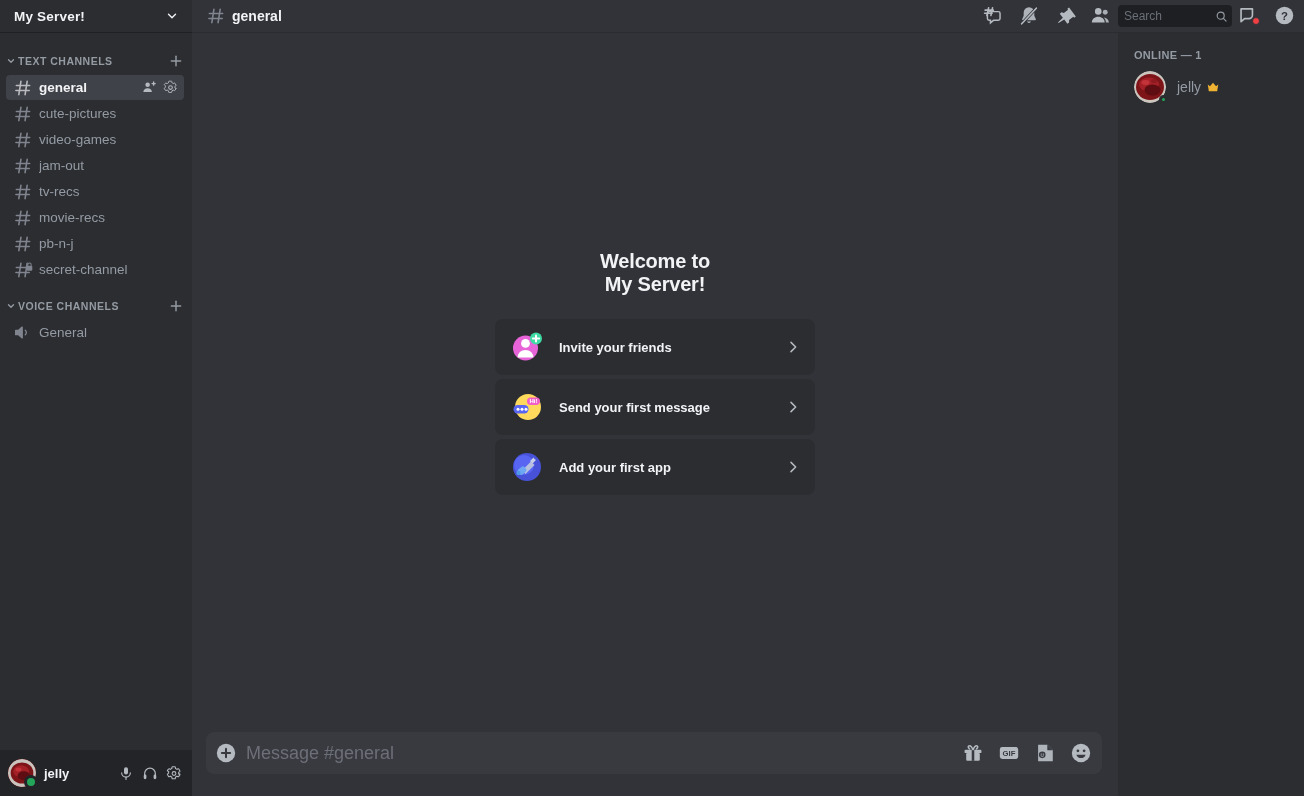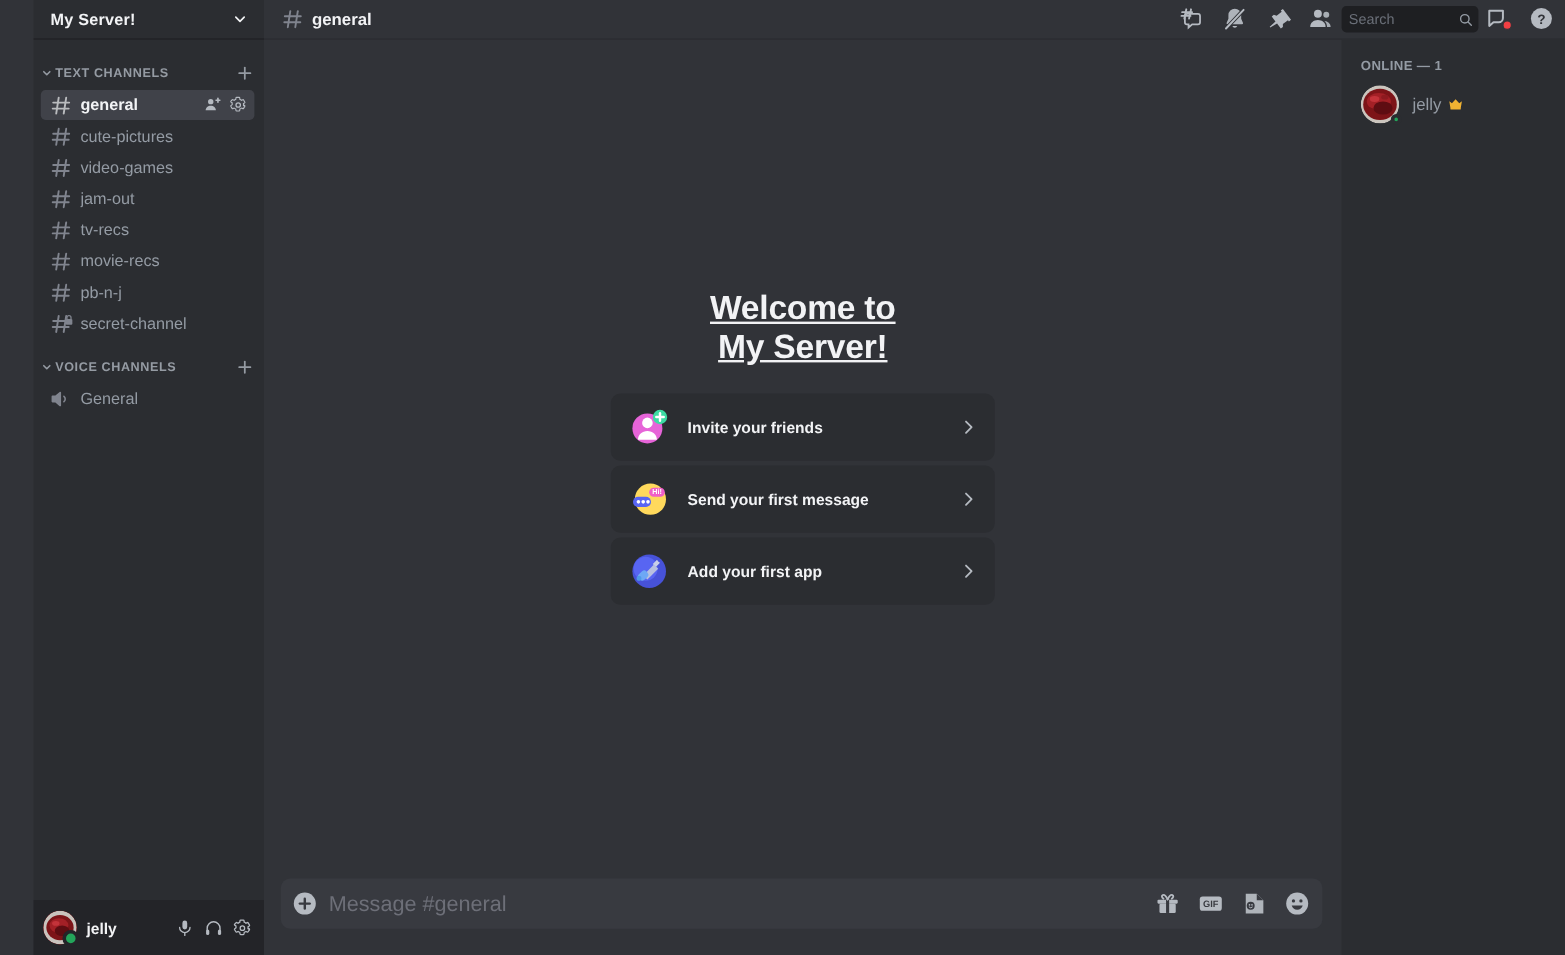--- a/index.html
+++ b/index.html
@@ -3,21 +3,21 @@
 <meta charset="utf-8">
 <style>
   * { box-sizing: border-box; margin: 0; padding: 0; }
   html, body {
     width: 1304px; height: 796px;
     background: #313338;
     font-family: "Liberation Sans", sans-serif;
     overflow: hidden;
     -webkit-font-smoothing: antialiased;
   }
-  .app { display: flex; width: 1304px; height: 796px; padding-left: 28px; }
+  .app { display: flex; width: 1304px; height: 796px; }
 
   
   .sidebar {
     width: 192px; height: 796px;
     background: #2b2d31;
     display: flex; flex-direction: column;
     position: relative;
     flex: 0 0 192px;
   }
   .server-header {
@@ -144,22 +144,22 @@
   .chat-col { flex: 1; display: flex; flex-direction: column; min-width: 0; }
   .chat-scroll {
     flex: 1; position: relative;
     display: flex; flex-direction: column;
     justify-content: center; align-items: center;
     padding-bottom: 20px;
   }
 
   .welcome { width: 100%; display: flex; flex-direction: column; align-items: center; }
   .welcome-title {
-    font-size: 28px; font-weight: bold; color: #f2f3f5;
-    line-height: 1.14; text-align: center; letter-spacing: -.2px; text-decoration: underline;
+    font-size: 20px; font-weight: bold; color: #f2f3f5;
+    line-height: 1.14; text-align: center; letter-spacing: -.2px;
   }
   .welcome-sub {
     margin-top: 13px; width: 312px; text-align: center;
     font-size: 12.5px; color: #dbdee1; line-height: 1.25;
   }
   .welcome-sub a { color: #00a8fc; text-decoration: none; }
 
   .cards { margin-top: 24px; display: flex; flex-direction: column; gap: 4px; }
   .card {
     width: 320px; height: 56px;

